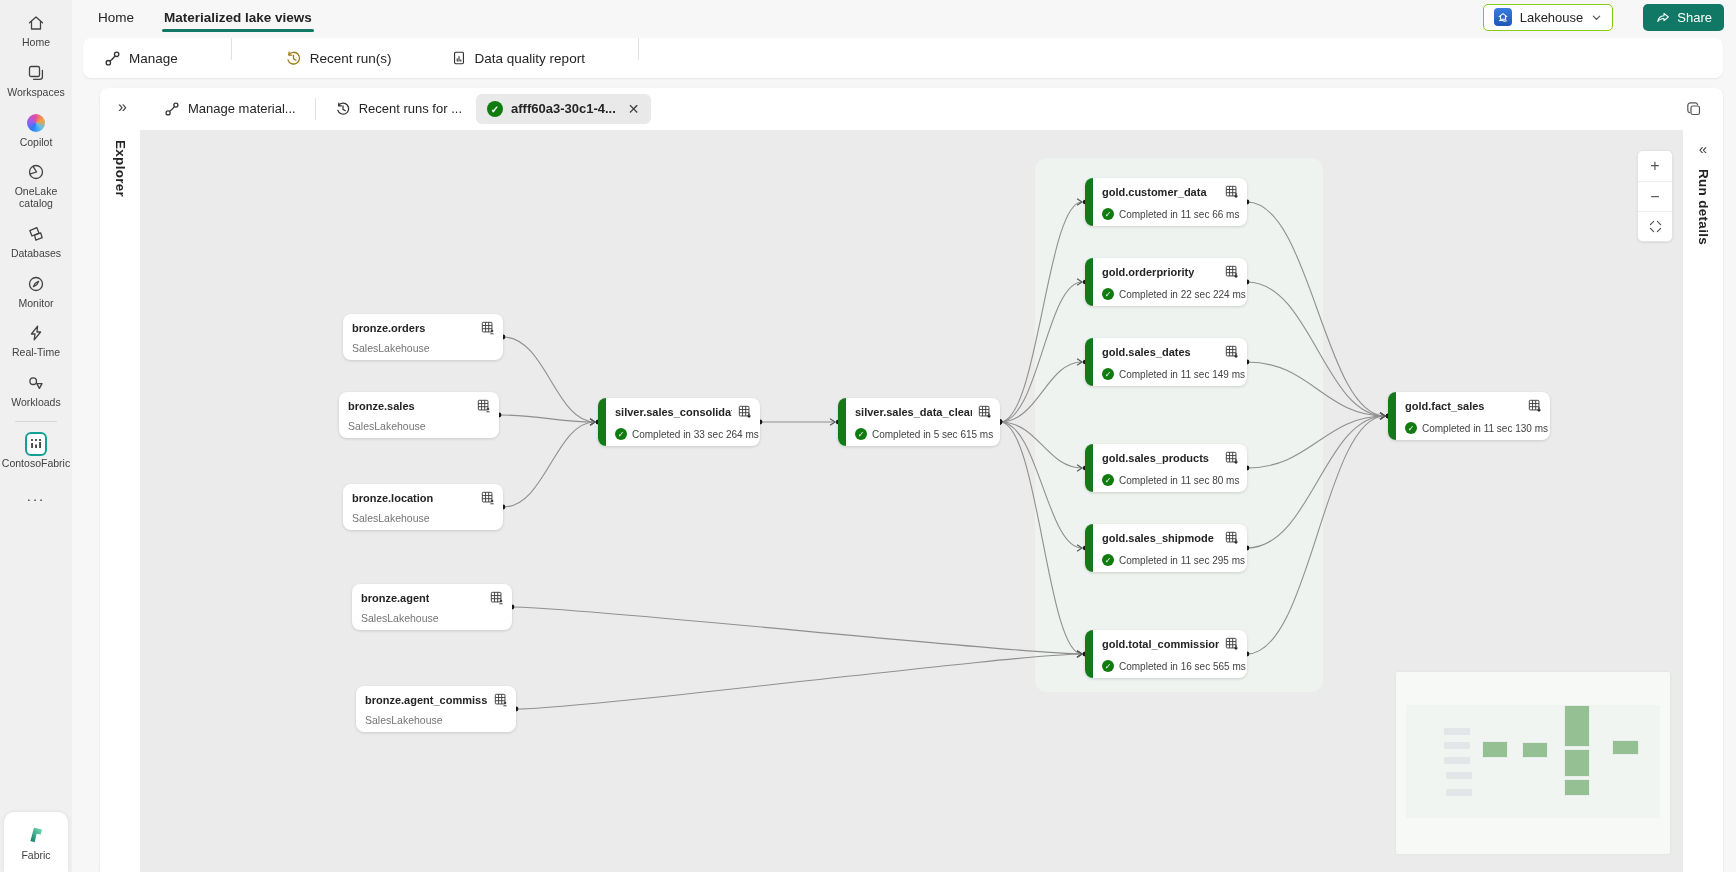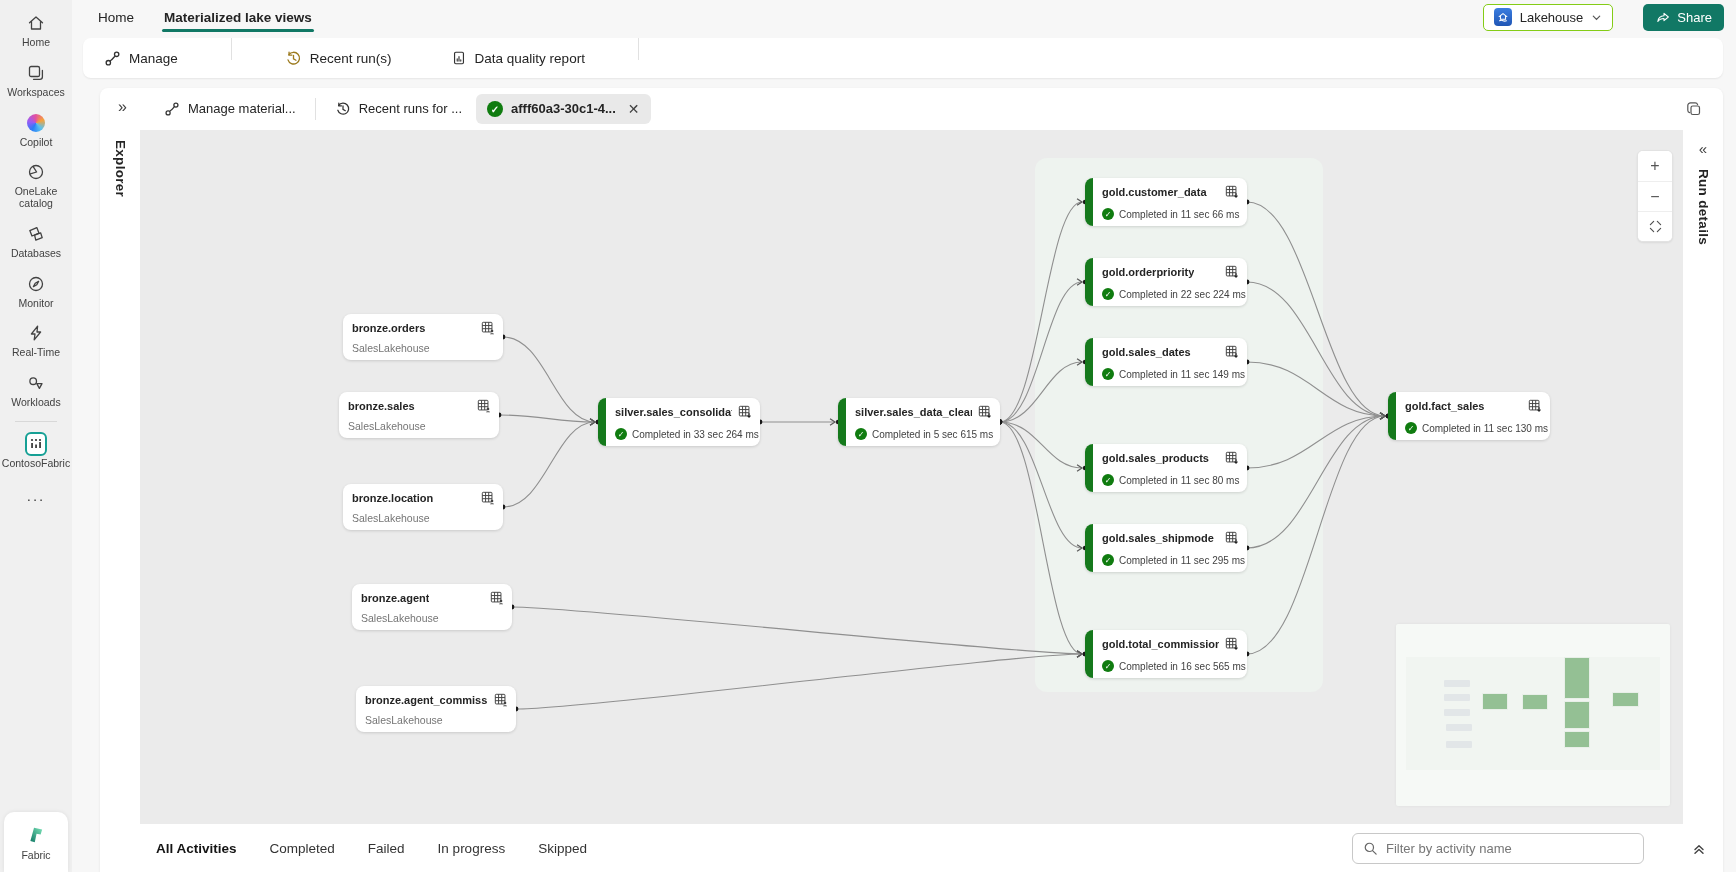--- a/index.html
+++ b/index.html
@@ -658,34 +658,14 @@
           </div>
         </div>
       </div>
 
       <div class="side-strip">
         <span class="collapse-ico">«</span>
         <span class="v-text">Run details</span>
       </div>
     </div>
 
-    <div class="footer">
-      <span class="ft-tab active">All Activities</span>
-      <span class="ft-tab">Completed</span>
-      <span class="ft-tab">Failed</span>
-      <span class="ft-tab">In progress</span>
-      <span class="ft-tab">Skipped</span>
-      <div class="filter-box">
-        <svg width="15" height="15" viewBox="0 0 16 16" stroke="#666" fill="none" stroke-width="1.3" stroke-linecap="round">
-            <circle cx="6.8" cy="6.8" r="4.4"></circle>
-            <path d="M10.2 10.2 L14 14"></path>
-          </svg>
-        <input value="" placeholder="Filter by activity name" style="">
-      </div>
-      <span class="chev-up">
-        <svg width="16" height="16" viewBox="0 0 16 16" stroke="#424242" fill="none" stroke-width="1.4" stroke-linecap="round" stroke-linejoin="round">
-            <path d="M4 9.5 L8 5.8 L12 9.5"></path>
-            <path d="M4 13.2 L8 9.5 L12 13.2"></path>
-          </svg>
-      </span>
-    </div>
   </div>
 </div>
 
 </body></html>

